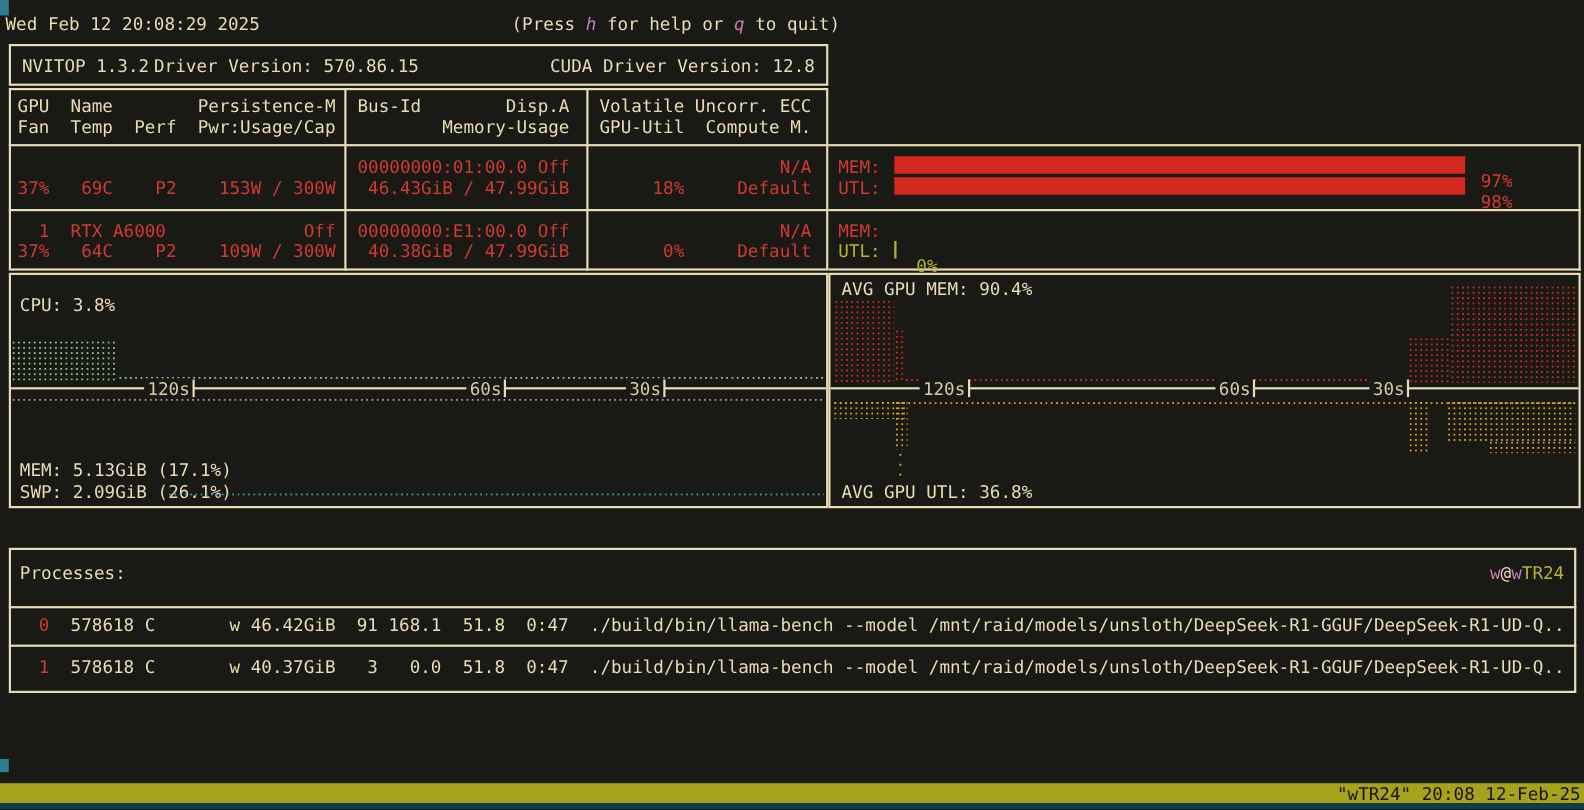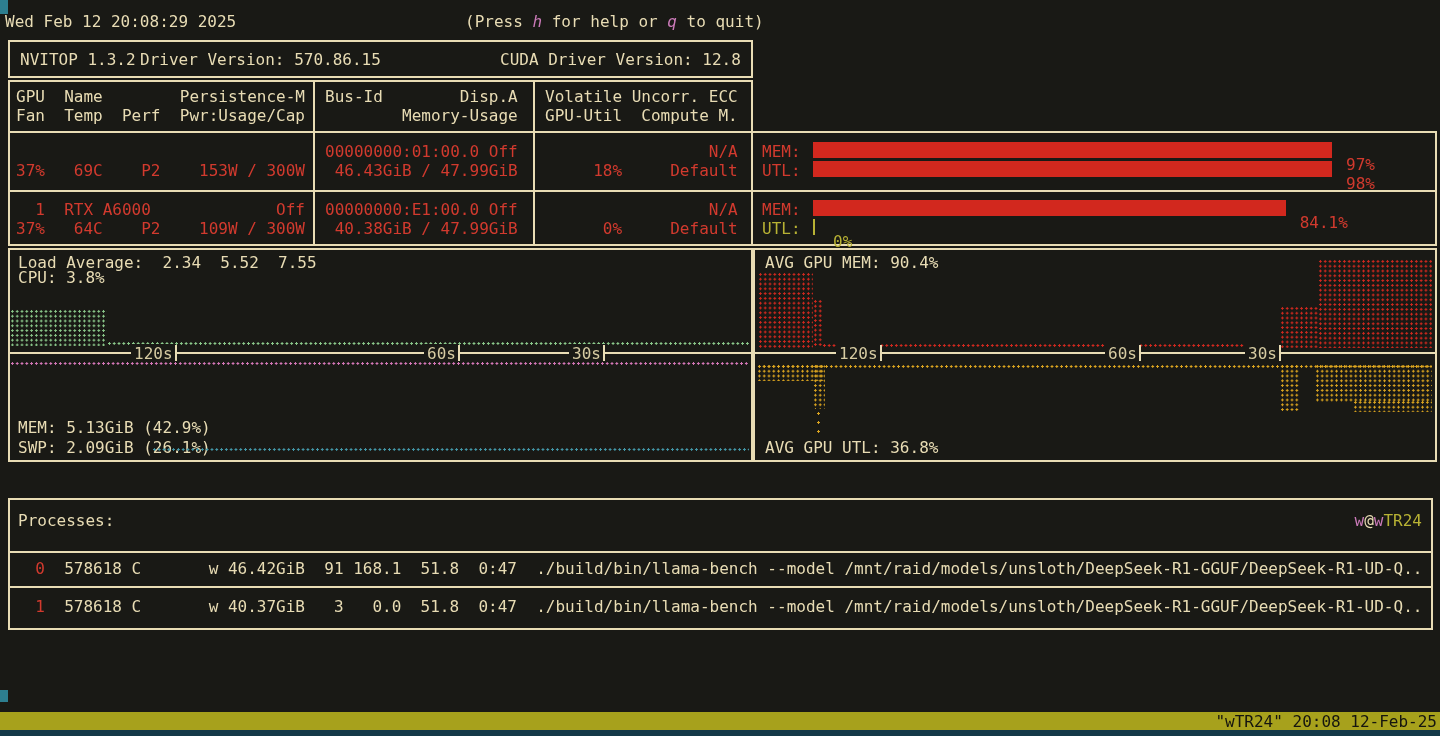--- a/index.html
+++ b/index.html
@@ -81,46 +81,41 @@
     <div class="bar-fill" style="width: 97%;"></div>
     <span class="bar-label red">97%</span>
   </div>
   <span class="t red" style="left:762px;top:161px;">UTL:</span>
   <div class="bar-wrap" style="top:161px;">
     <div class="bar-fill" style="width: 98%;"></div>
     <span class="bar-label red">98%</span>
   </div>
 
   <span class="t red" style="left:762px;top:200px;">MEM:</span>
-  <div class="bar-wrap" style="top:200px;">
-    <div class="bar-fill" style="width: 84.1%;"></div>
-    <span class="bar-label red">84.1%</span>
-  </div>
   <span class="t olive" style="left:762px;top:219px;">UTL:</span>
   <div class="bar-wrap" style="top:219px;">
     <div class="bar-tick"></div>
     <span class="bar-label olive" style="margin-left:0;">0%</span>
   </div>
 
   <div class="box" style="left:8px;top:248px;width:745px;height:214px;"></div>
-  <span class="t" style="left:18px;top:253px;">Load Average:  2.34  5.52  7.55</span>
   <span class="t" style="left:18px;top:268px;">CPU: 3.8%</span>
   <div class="dots dg" style="left:10px;top:309px;width:97px;height:37px;"></div>
   <div class="dots dg" style="left:107px;top:341px;width:642px;height:5px;"></div>
 
   <div class="hline" style="left:10px;top:352px;width:741px;"></div>
   <span class="axis-label" style="left:131px;top:344px;">120s</span>
   <div class="axis-tick" style="left:175px;top:345px;"></div>
   <span class="axis-label" style="left:424px;top:344px;">60s</span>
   <div class="axis-tick" style="left:458px;top:345px;"></div>
   <span class="axis-label" style="left:569px;top:344px;">30s</span>
   <div class="axis-tick" style="left:603px;top:345px;"></div>
 
   <div class="dots dp" style="left:10px;top:361px;width:739px;height:5px;"></div>
-  <span class="t" style="left:18px;top:418px;">MEM: 5.13GiB (42.9%)</span>
+  <span class="t" style="left:18px;top:418px;">MEM: 5.13GiB (17.1%)</span>
   <span class="t" style="left:18px;top:438px;">SWP: 2.09GiB (26.1%)</span>
   <div class="dots dt" style="left:152px;top:447px;width:597px;height:5px;"></div>
 
   <div class="box" style="left:753px;top:248px;width:684px;height:214px;"></div>
   <span class="t" style="left:765px;top:253px;">AVG GPU MEM: 90.4%</span>
   <div class="dots dr" style="left:758px;top:272px;width:55px;height:76px;"></div>
   <div class="dots dr" style="left:813px;top:299px;width:9px;height:49px;"></div>
   <div class="dots dr" style="left:822px;top:343px;width:458px;height:5px;"></div>
   <div class="dots dr" style="left:1280px;top:306px;width:38px;height:42px;"></div>
   <div class="dots dr" style="left:1318px;top:259px;width:114px;height:89px;"></div>

